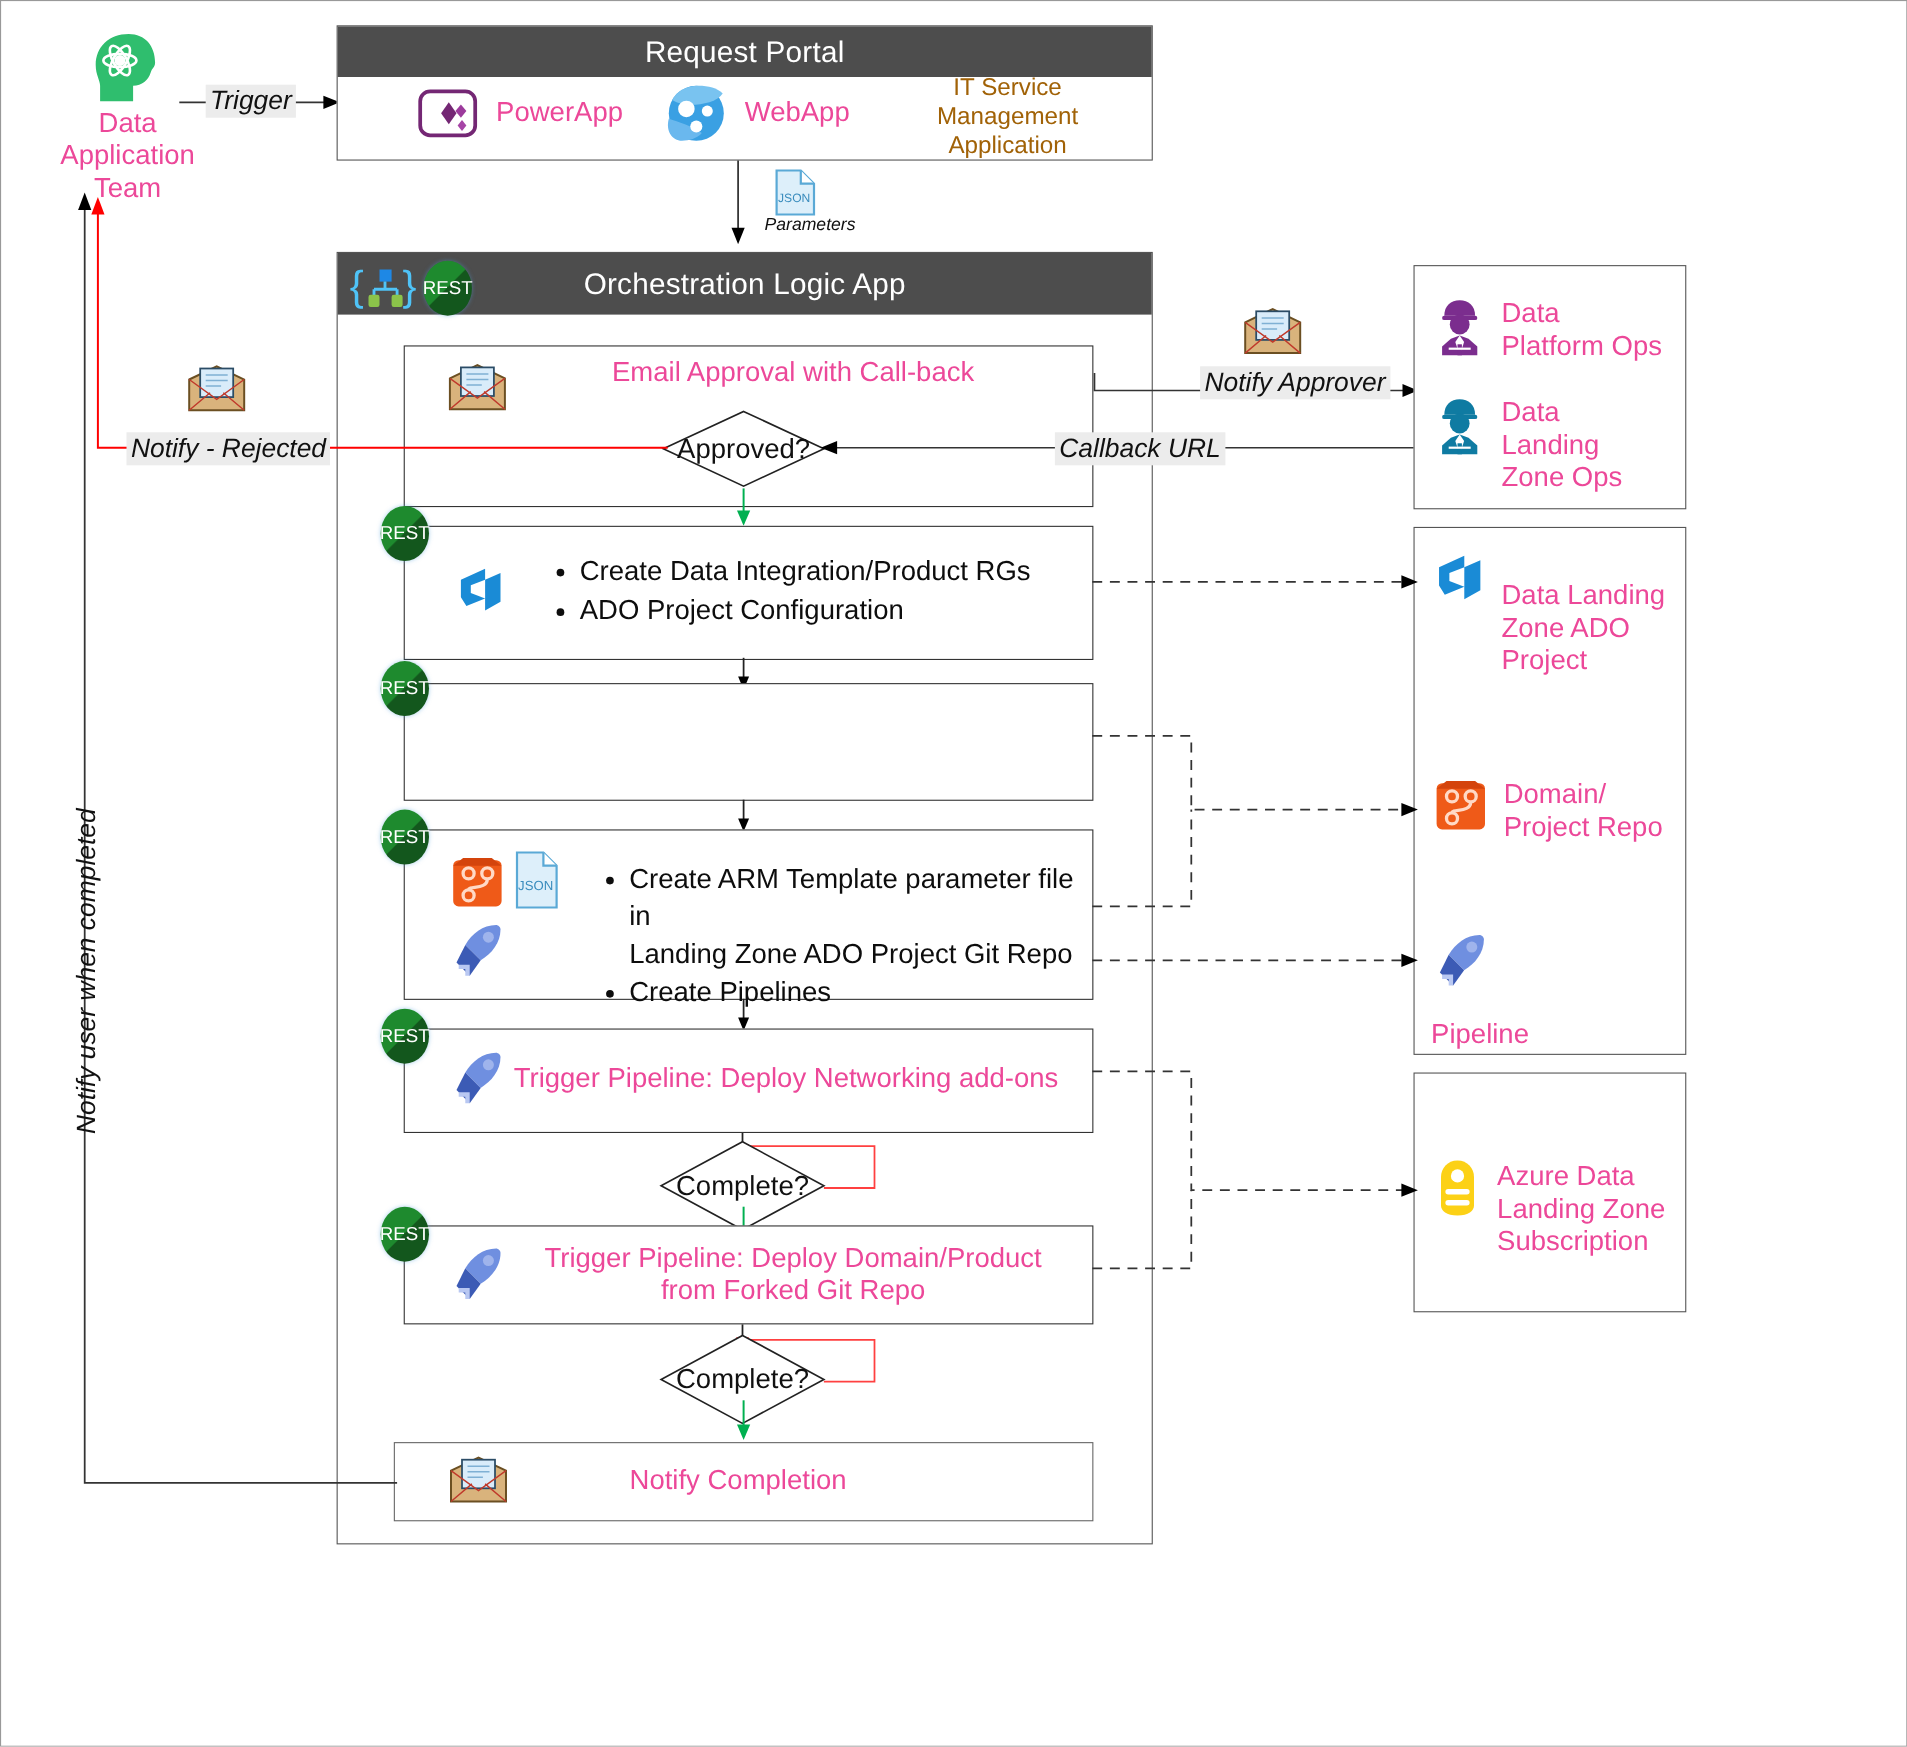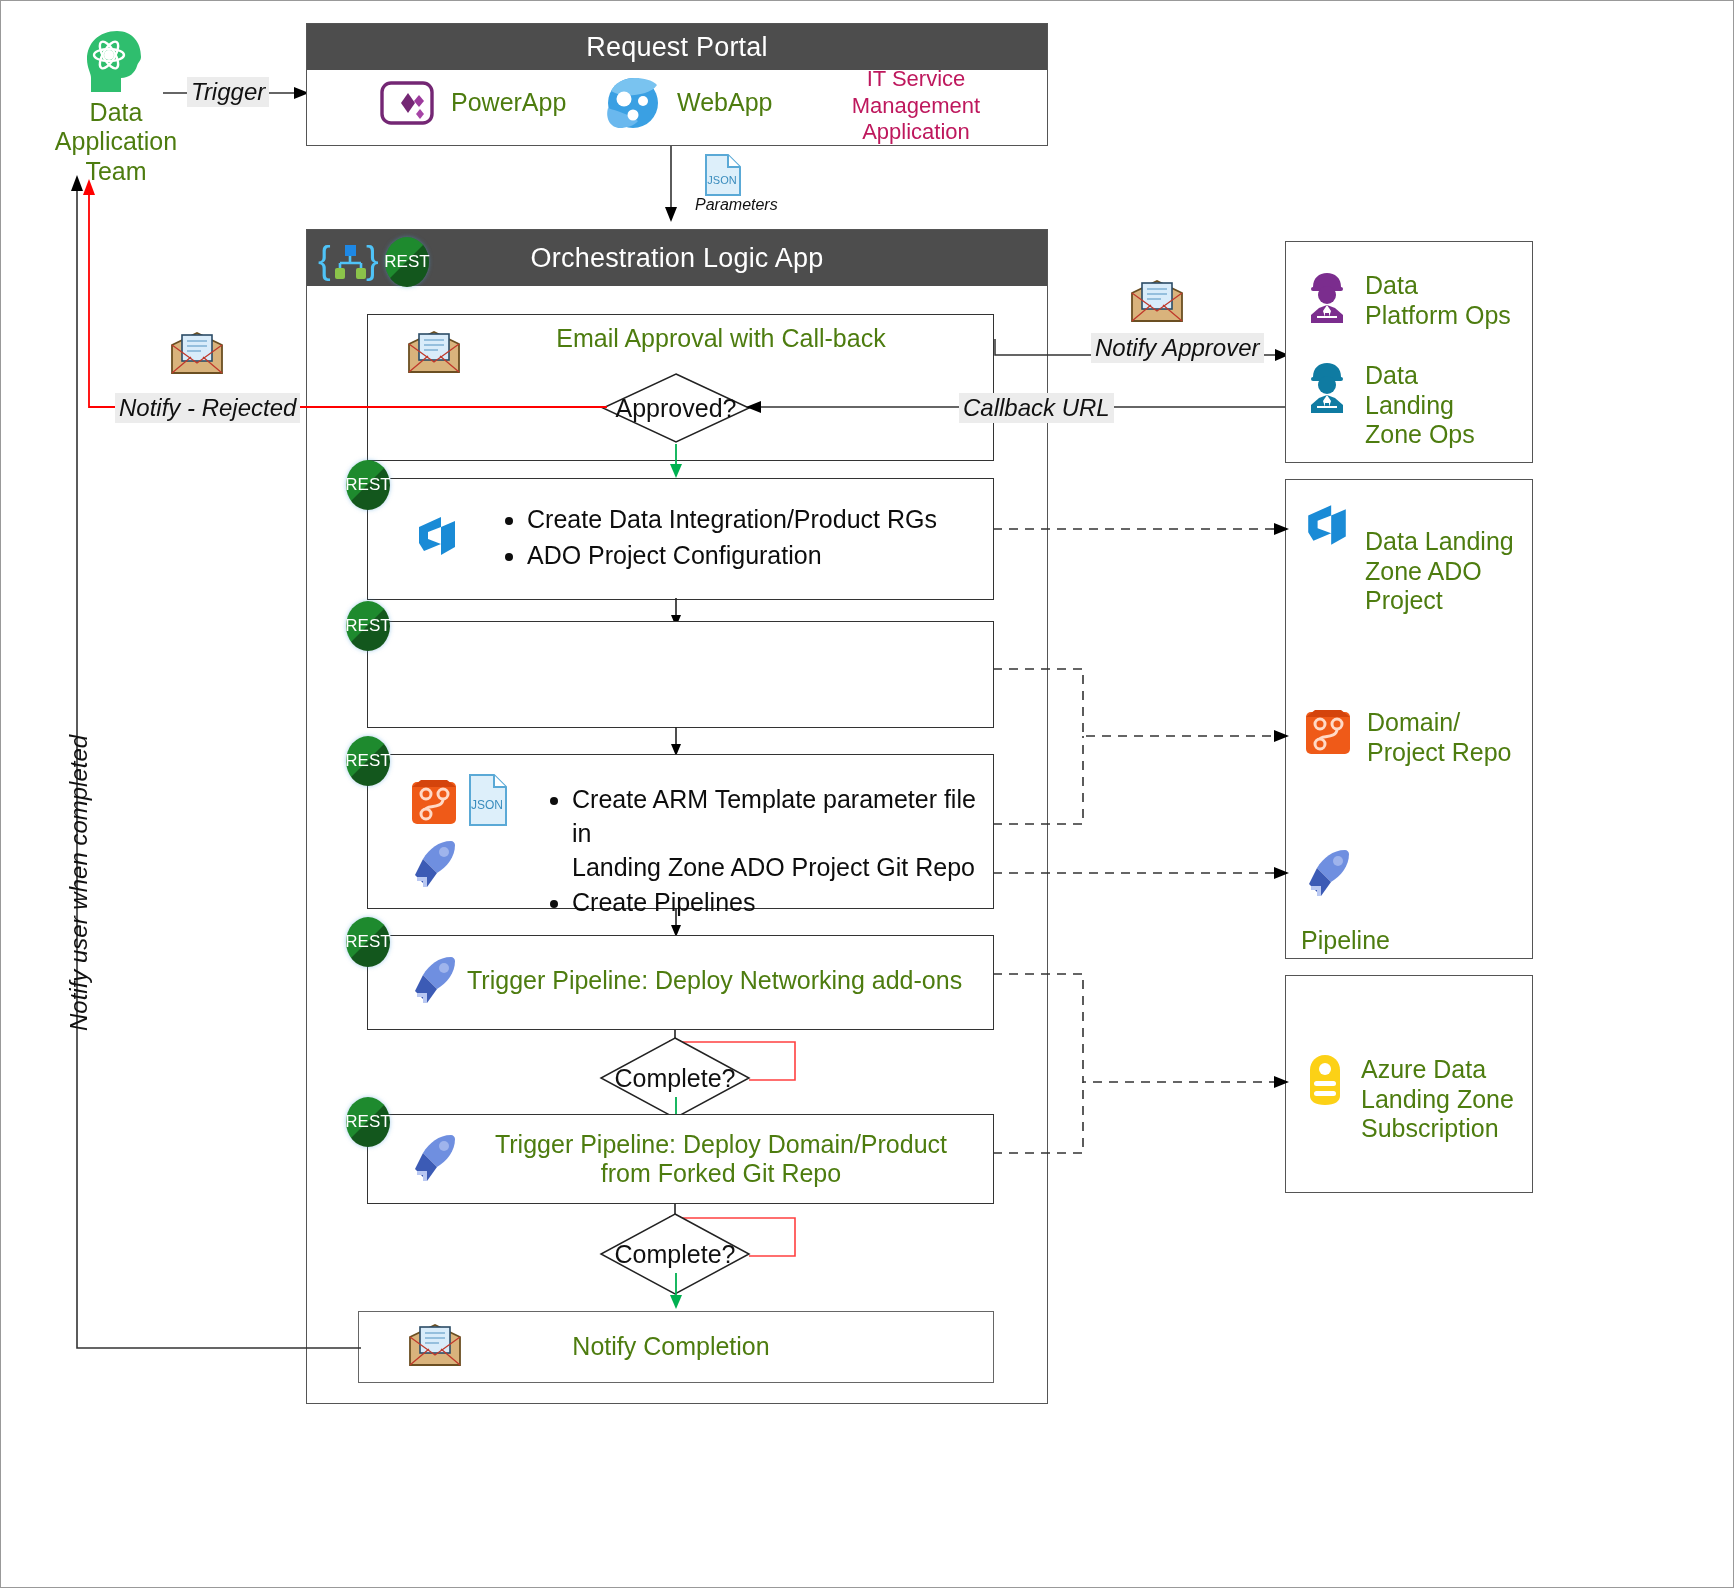--- a/index.html
+++ b/index.html
@@ -5,22 +5,22 @@
   html,body{margin:0;padding:0;background:#fff;}
   body{font-family:"Liberation Sans", sans-serif;}
   #canvas{position:relative;width:1734px;height:1588px;background:#fff;
           border:1px solid #999;box-sizing:border-box;overflow:hidden;}
   .abs{position:absolute;box-sizing:border-box;}
   .hdrbar{background:#4d4d4d;color:#fff;display:flex;align-items:center;
           justify-content:center;font-size:27px;letter-spacing:.2px;}
   .panel{border:1.5px solid #555;background:#fff;}
   .box{border:1.2px solid #333;background:#fff;}
   .ctr{display:flex;align-items:center;justify-content:center;text-align:center;}
-  .txt{font-size:25px;color:#4d7c0f;line-height:1.18;}
-  .txt-sm{font-size:22px;color:#be185d;line-height:1.2;}
+  .txt{font-size:25px;color:#ec4899;line-height:1.18;}
+  .txt-sm{font-size:22px;color:#a16207;line-height:1.2;}
   .lbl-it{font-style:italic;font-size:24px;background:#ececec;padding:1px 4px;
           color:#111;white-space:nowrap;}
   .bullets{font-size:25px;color:#0d0d0d;line-height:1.35;margin:0;padding-left:26px;}
   .bullets li{margin:2px 0;}
   .rest{width:44px;height:50px;border-radius:50%;
         background:linear-gradient(135deg,#1e8a2e 0%,#1e8a2e 48%,#13571d 50%,#13571d 100%);
         color:#fff;font-size:17px;display:flex;align-items:center;justify-content:center;
         box-shadow:0 0 4px rgba(80,160,220,.5);}
   svg{display:block;overflow:visible;}
   .vert{transform:rotate(-90deg);transform-origin:left top;white-space:nowrap;

